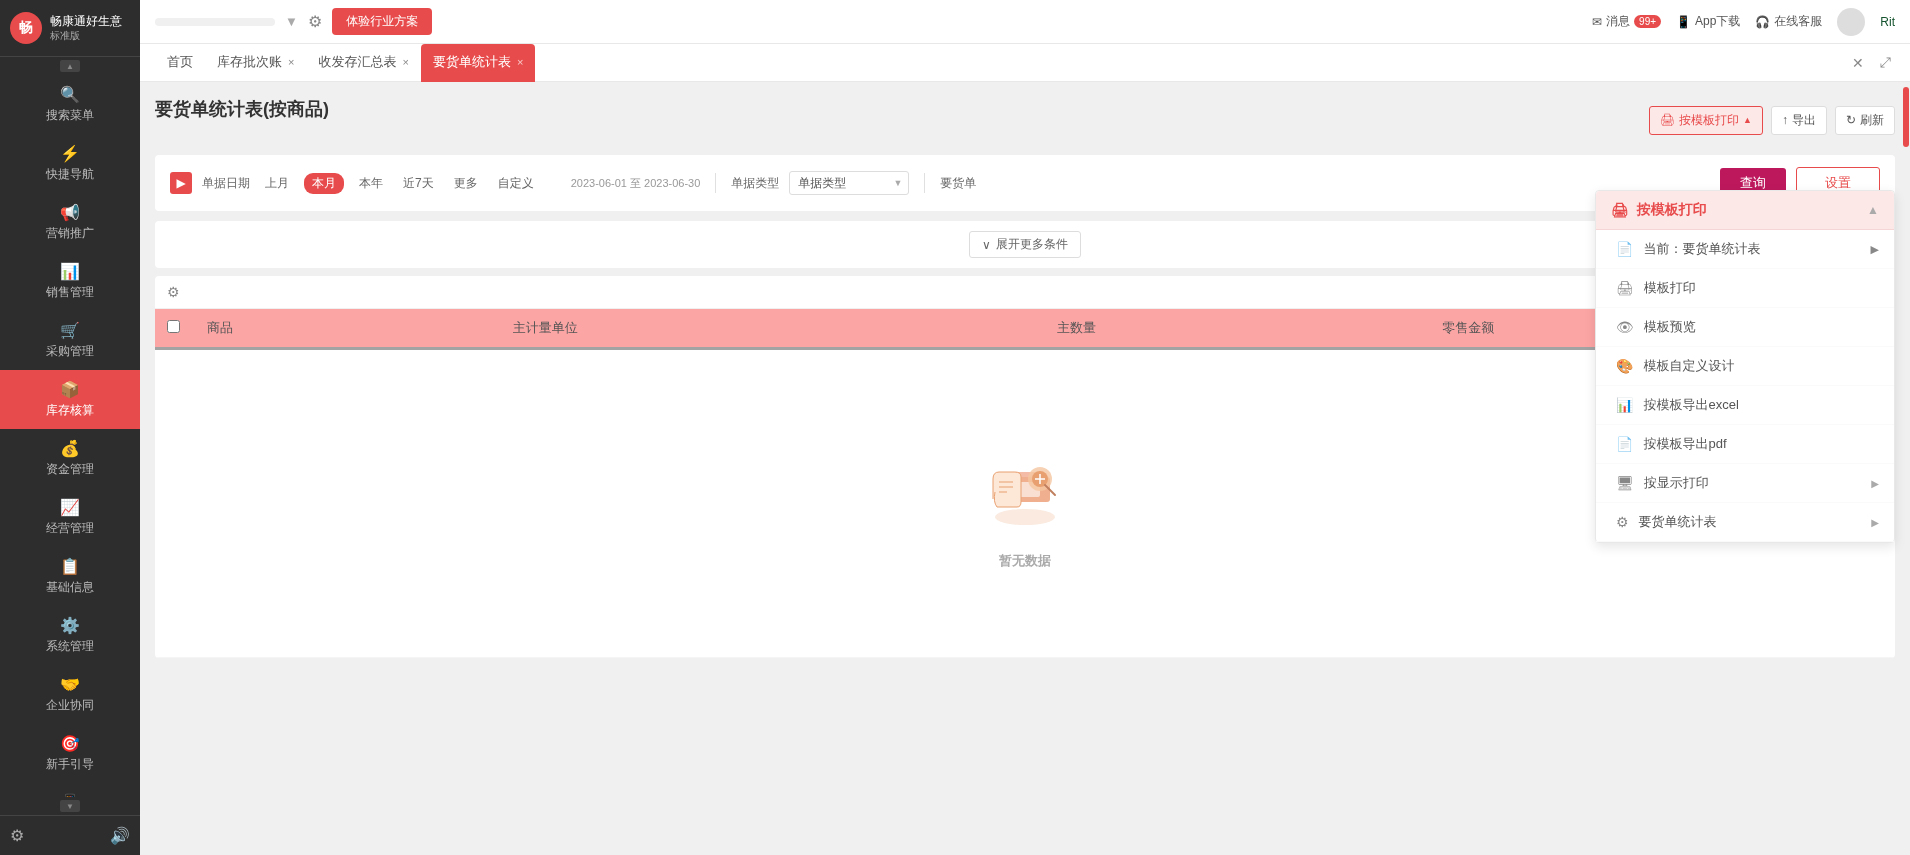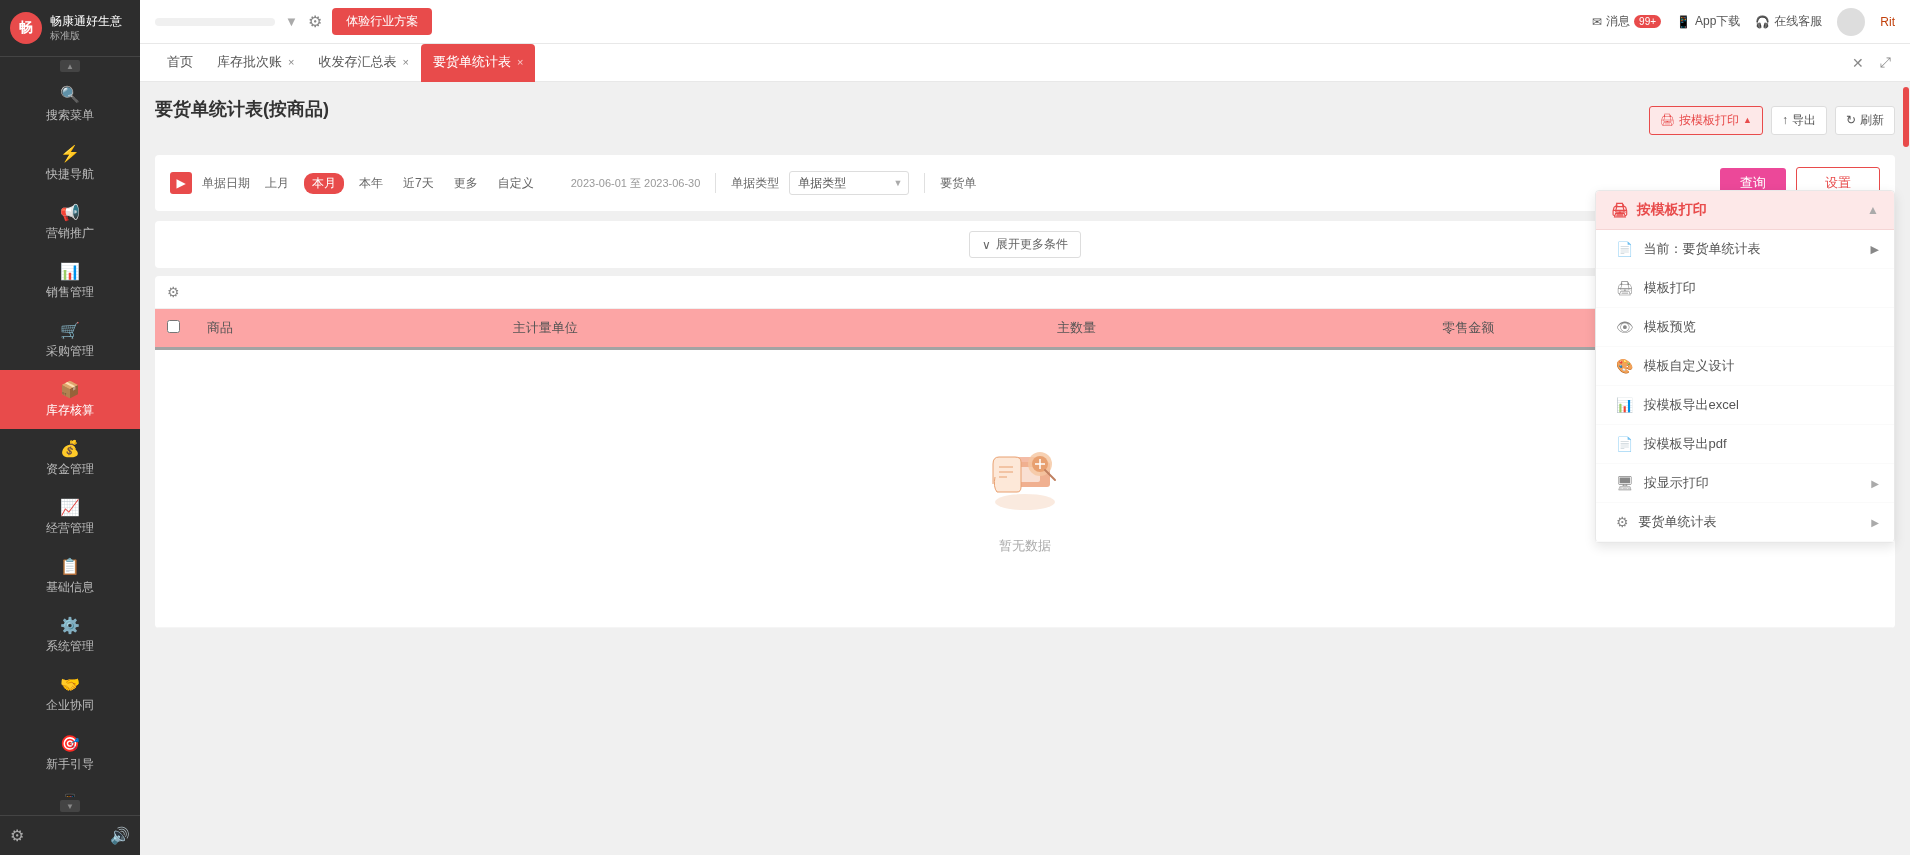--- a/index.html
+++ b/index.html
@@ -109,21 +109,21 @@
       border-radius: 8px;
       padding: 1px 5px;
       font-size: 10px;
     }
     .top-bar-avatar {
       width: 28px;
       height: 28px;
       background: #ddd;
       border-radius: 50%;
     }
-    .top-bar-username { font-size: 12px; color: #c2410c; }
+    .top-bar-username { font-size: 12px; color: #14532d; }
 
     
     .tabs-bar {
       background: #fff;
       display: flex;
       align-items: center;
       padding: 0 15px;
       border-bottom: 1px solid #e8e8e8;
       height: 38px;
       flex-shrink: 0;
@@ -265,23 +265,24 @@
     thead th {
       background: #fca5a5;
       border-bottom: 3px solid #a3a3a3;
       padding: 10px 12px;
       text-align: left;
       font-size: 13px;
       color: #555;
       font-weight: normal;
     }
     tbody td {
-      padding: 12px 12px;
+      padding: 27px 12px;
       border-bottom: 1px solid #f5f5f5;
       font-size: 13px;
+      font-weight: bold;
     }
 
     
     .empty-state {
       display: flex;
       flex-direction: column;
       align-items: center;
       justify-content: center;
       padding: 60px 0;
     }
@@ -334,21 +335,21 @@
       gap: 4px;
       color: #555;
       font-size: 12px;
       cursor: pointer;
       padding: 5px 10px;
       border: 1px solid #ddd;
       border-radius: 3px;
       background: white;
     }
     .btn-query {
-      background: #ec4899;
+      background: #be185d;
       color: white;
       border: none;
       border-radius: 3px;
       padding: 6px 20px;
       font-size: 13px;
       cursor: pointer;
     }
     .btn-settings {
       border: 1px solid #e84b4b;
       color: #e84b4b;

